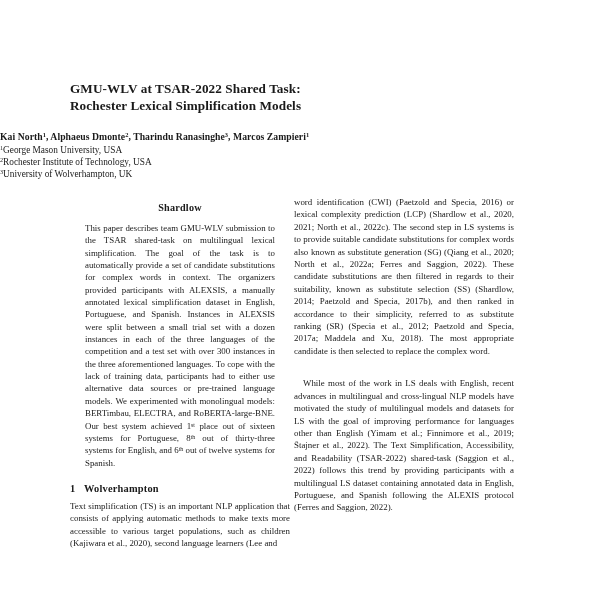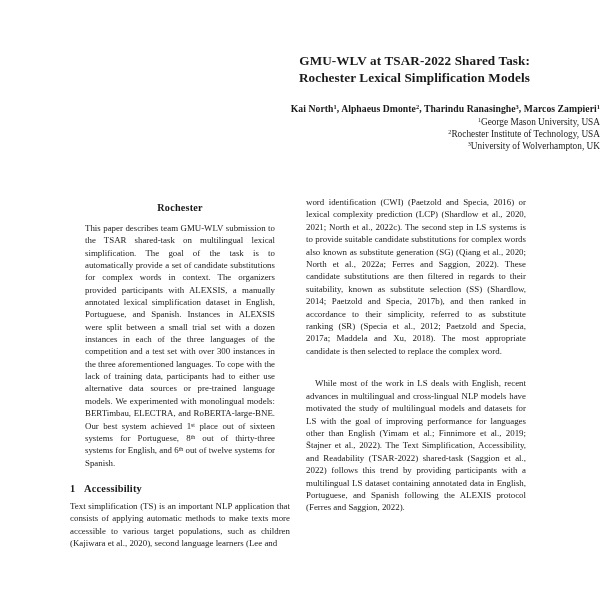--- a/index.html
+++ b/index.html
@@ -19,22 +19,22 @@
     position: relative;
     width: 600px;
     height: 600px;
     background: #ffffff;
     box-sizing: border-box;
     padding: 0;
   }
 
   
   .titleblock {
-    padding-top: 52px;
-    text-align: right;
+    padding-top: 80px;
+    text-align: left;
   }
   .paper-title {
     font-size: 13.2px;
     font-weight: bold;
     line-height: 17px;
     margin: 0 auto;
     width: 460px;
     letter-spacing: 0.1px;
   }
   .paper-title .tline { display: block; }
@@ -76,21 +76,21 @@
     overflow: hidden;
   }
   .col {
     position: absolute;
     top: 0;
     width: 220px;
     height: 404px;
     overflow: hidden;
   }
   .col-left  { left: 70px; }
-  .col-right { left: 306px; }
+  .col-right { left: 294px; }
 
   .sec-heading {
     font-size: 10.2px;
     font-weight: bold;
     text-align: center;
     margin: 6px 0 9px 0;
     letter-spacing: 0.2px;
   }
   .sec-heading-numbered {
     font-size: 10.4px;
@@ -146,28 +146,28 @@
       <span class="affil"><sup>2</sup>Rochester Institute of Technology, USA</span>
       <span class="affil"><sup>3</sup>University of Wolverhampton, UK</span>
     </div>
 
   </div>
 
   <div class="columns">
 
     <div class="col col-left">
 
-      <div class="sec-heading">Rochester</div>
+      <div class="sec-heading">Shardlow</div>
 
       <div class="abstract-body">
         <p>This paper describes team GMU-WLV submission to the TSAR shared-task on multilingual lexical simplification. The goal of the task is to automatically provide a set of candidate substitutions for complex words in context. The organizers provided participants with ALEXSIS, a manually annotated lexical simplification dataset in English, Portuguese, and Spanish. Instances in ALEXSIS were split between a small trial set with a dozen instances in each of the three languages of the competition and a test set with over 300 instances in the three aforementioned languages. To cope with the lack of training data, participants had to either use alternative data sources or pre-trained language models.  We experimented with monolingual models: BERTimbau, ELECTRA, and RoBERTA-large-BNE. Our best system achieved 1<sup>st</sup> place out of sixteen systems for Portuguese, 8<sup>th</sup> out of thirty-three systems for English, and 6<sup>th</sup> out of twelve systems for Spanish.</p>
       </div>
 
       <div class="sec-heading-numbered">
-        <span class="secnum">1</span><span>Accessibility</span>
+        <span class="secnum">1</span><span>Wolverhampton</span>
       </div>
 
       <div class="bodytext">
         <p>Text simplification (TS) is an important NLP application that consists of applying automatic methods to make texts more accessible to various target populations, such as children (Kajiwara et al., 2020), second language learners (Lee and</p>
       </div>
     </div>
 
     <div class="col col-right">
       <div class="bodytext">
         <p>word identification (CWI) (Paetzold and Specia, 2016) or lexical complexity prediction (LCP) (Shardlow et al., 2020, 2021; North et al., 2022c). The second step in LS systems is to provide suitable candidate substitutions for complex words also known as substitute generation (SG) (Qiang et al., 2020; North et al., 2022a; Ferres and Saggion, 2022).  These candidate substitutions are then filtered in regards to their suitability, known as substitute selection (SS) (Shardlow, 2014; Paetzold and Specia, 2017b), and then ranked in accordance to their simplicity, referred to as substitute ranking (SR) (Specia et al., 2012; Paetzold and Specia, 2017a; Maddela and Xu, 2018).  The most appropriate candidate is then selected to replace the complex word.</p>

